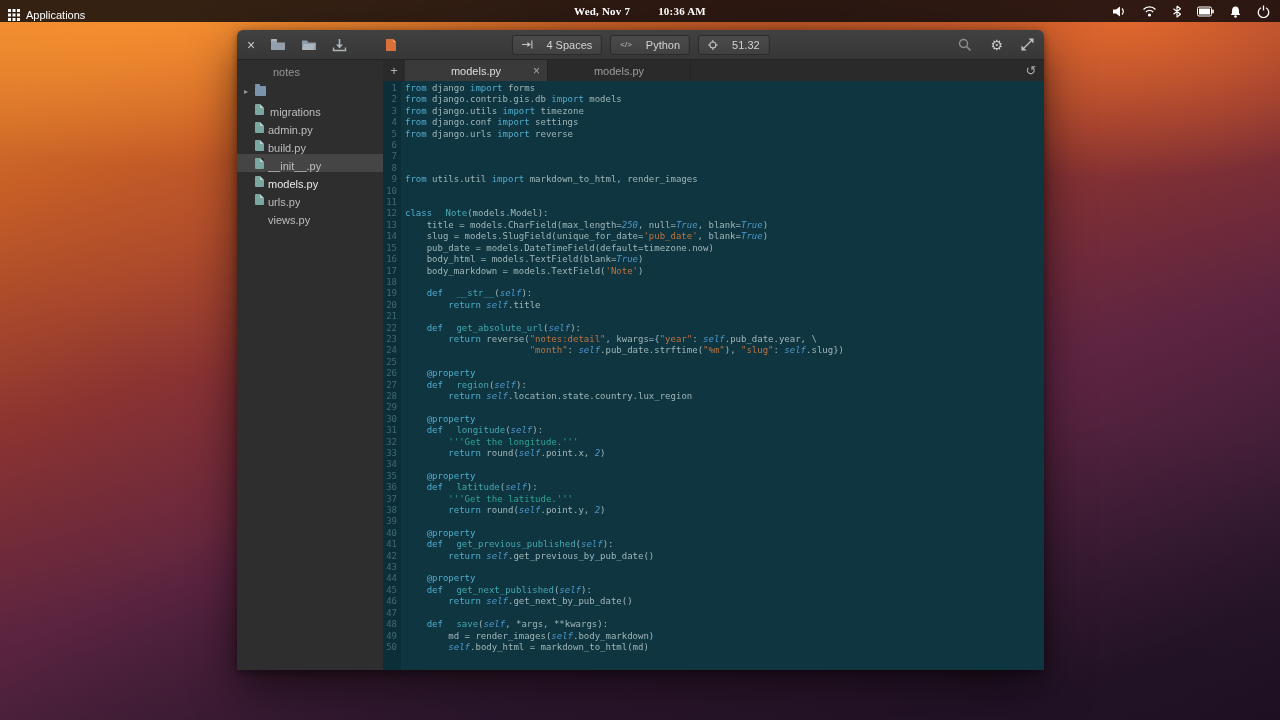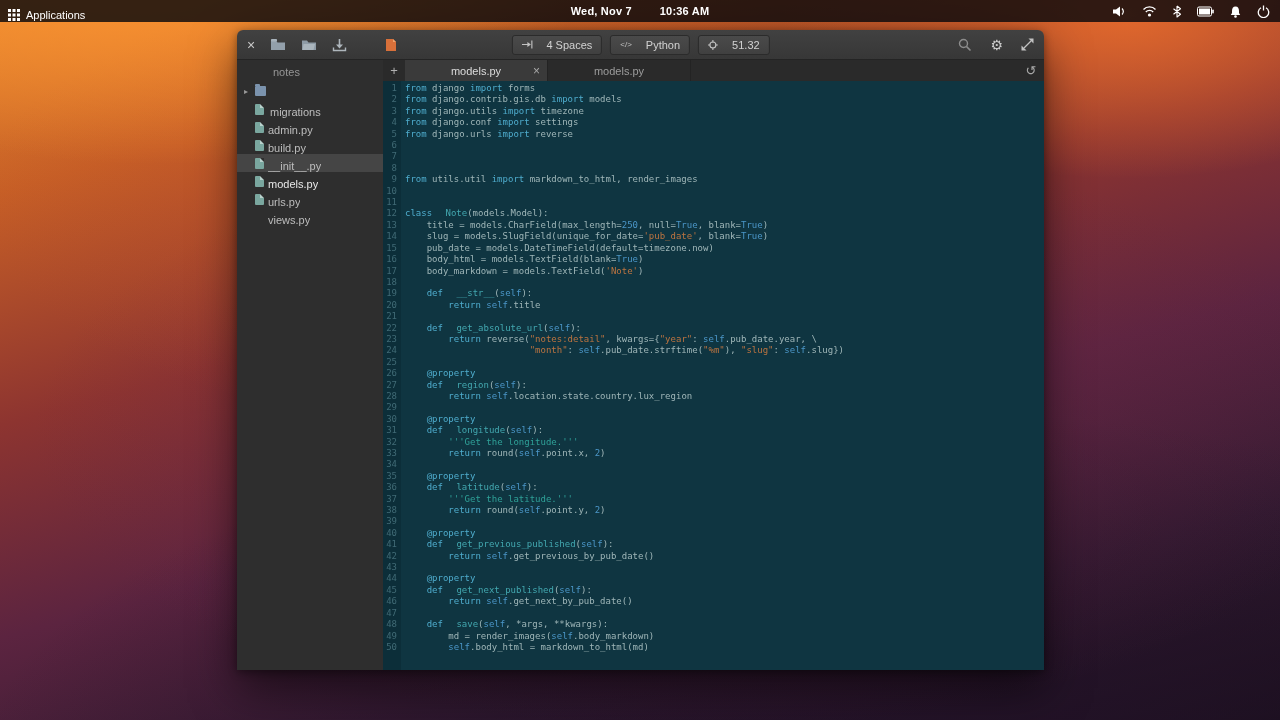--- a/index.html
+++ b/index.html
@@ -18,21 +18,21 @@
       linear-gradient(165deg, #e88a2e 0%, #c75f26 18%, #8d3430 40%, #5c2440 60%, #321a31 80%, #170e1a 100%);
   }
 
   
   .panel {
     position:absolute; top:0; left:0; right:0; height:22px; z-index:30;
     background:rgba(10,8,12,.82);
     display:flex; align-items:center; color:#fff; font-size:11px;
   }
   .panel-left { position:absolute; left:8px; display:flex; align-items:center; gap:6px; cursor:default;margin-top:8px; }
-  .panel-center { margin:8px auto; display:flex; gap:28px; font-weight:bold; letter-spacing:.2px; }
+  .panel-center { margin:8px auto; display:flex; gap:28px; font-weight:bold; letter-spacing:.2px;font-family:Liberation Serif, serif; }
   .panel-right { position:absolute; right:10px; display:flex; align-items:center; gap:15px; }
   .panel svg { display:block; }
 
   
   .window {
     position:absolute; left:237px; top:30px; width:807px; height:640px;
     border-radius:6px 6px 0 0; overflow:hidden; z-index:20;
     box-shadow:0 18px 45px rgba(0,0,0,.55), 0 2px 8px rgba(0,0,0,.4);
     display:flex; flex-direction:column;
   }
@@ -84,21 +84,21 @@
   }
   .crow { white-space:pre; display:flex; }
   .crow.cur { background:#17434f; }
   .ln { flex:0 0 18px; width:18px; text-align:right; padding-right:4px; color:#406a75; }
   .crow.cur .ln { color:#6fa3ad; }
   .lc { padding-left:4px; }
   .t-p  { color:#9fb6b8; }
   .t-k  { color:#4fadce; }
   .t-s  { color:#bd7440; }
   .t-d  { color:#2fa198; }
-  .t-n  { color:#4b96c8; }
+  .t-n  { color:#4b96c8;font-style:italic; }
   .t-fn { color:#43a8b0;margin-left:8px; }
   .t-cur{ background:#46a6c2; color:#0b3440; }
 </style>
 </head>
 <body>
 
 <div class="desktop"></div>
 
 <div class="panel">
   <div class="panel-left">

